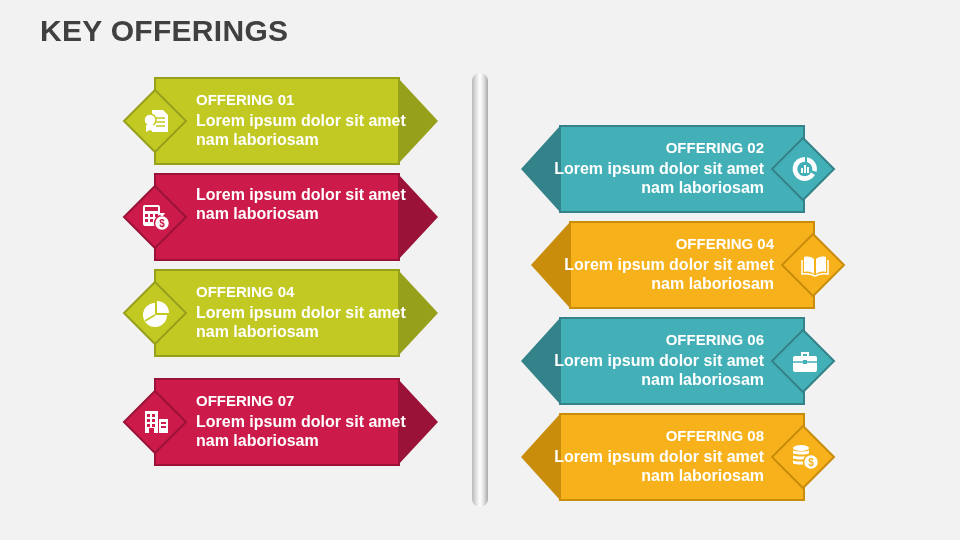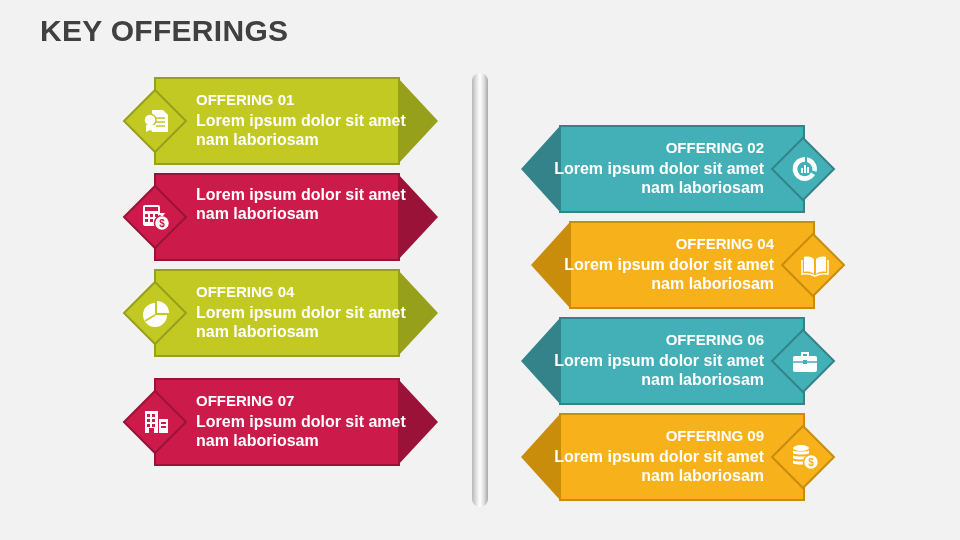--- a/index.html
+++ b/index.html
@@ -164,17 +164,17 @@
     <rect x="42" y="1" width="244" height="86" fill="#f7b21b" stroke="#c98c0b" stroke-width="2"></rect>
     <polygon points="285,13 316,44 285,75 254,44" fill="#f7b21b" stroke="#c98c0b" stroke-width="2"></polygon>
   </svg>
   <svg class="icon" viewBox="0 0 30 30">
     <ellipse cx="11" cy="6" rx="8" ry="3" fill="#fff"></ellipse>
     <path d="M3 8c0 2 16 2 16 0v3c0 2-16 2-16 0zM3 13c0 2 16 2 16 0v3c0 2-16 2-16 0zM3 18c0 2 16 2 16 0v3c0 2-16 2-16 0z" fill="#fff"></path>
     <circle cx="21" cy="20" r="7.5" fill="#fff" stroke="#f7b21b" stroke-width="1.5"></circle>
     <text x="21" y="24" font-size="10" font-weight="bold" text-anchor="middle" fill="#f7b21b" font-family="Liberation Sans, sans-serif">$</text>
   </svg>
   <div class="txt">
-    <div class="head">OFFERING 09</div>
+    <div class="head">OFFERING 08</div>
     <div class="body">Lorem ipsum dolor sit amet</div>
     <div class="body">nam laboriosam</div>
   </div>
 </div>
 
 </body></html>

